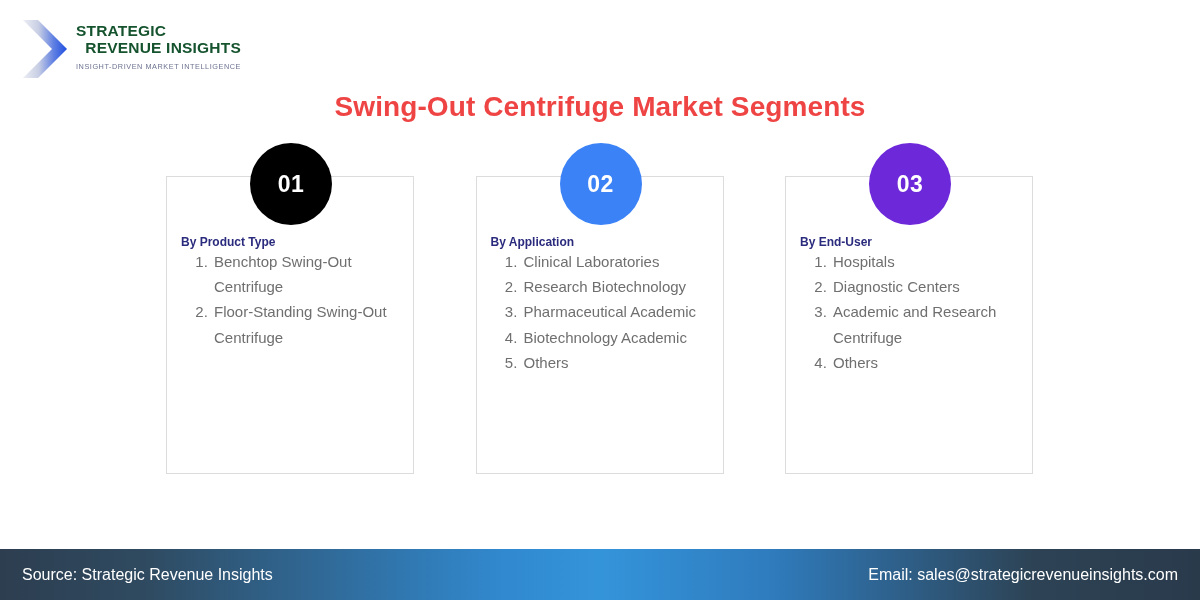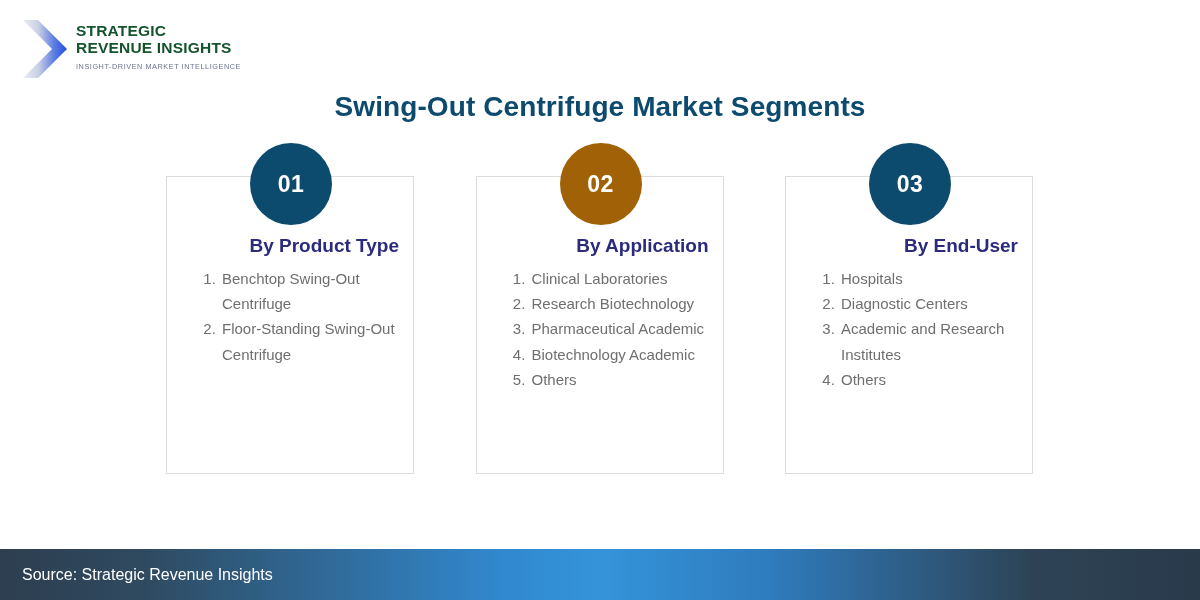--- a/index.html
+++ b/index.html
@@ -34,40 +34,40 @@
   }
   .logo-name {
     font-size: 15.5px;
     font-weight: bold;
     color: #14532d;
     letter-spacing: 0.2px;
     line-height: 1.08;
     white-space: nowrap;
     font-family: "Liberation Sans", "DejaVu Sans", sans-serif;
   }
-  .logo-name .line2 { display: block; }
+  .logo-name .line2 { display: block; text-align: right; }
   .logo-tagline {
     margin-top: 6px;
     font-size: 7.3px;
     letter-spacing: 0.55px;
     color: #6d7390;
     white-space: nowrap;
     font-family: "Liberation Sans", "DejaVu Sans", sans-serif;
   }
 
   
   .page-title {
     position: absolute;
     top: 91px;
     left: 0;
     width: 1200px;
     text-align: center;
     font-size: 28px;
     font-weight: bold;
-    color: #0c4a6e;
+    color: #ef4444;
     letter-spacing: 0.1px;
   }
 
   
   .cards {
     position: absolute;
     top: 143px;
     left: 166px;
     width: 869px;
     display: flex;
@@ -101,35 +101,34 @@
     width: 248px;
     height: 298px;
     border: 1px solid #dcdcdc;
     background: transparent;
     box-sizing: border-box;
   }
   .card-inner {
     padding: 58px 14px 0 14px;
   }
   .card-heading {
-    text-align: right;
-    font-size: 19px;
+    text-align: left;
+    font-size: 12px;
     font-weight: bold;
     color: #2b2b7e;
-    margin-bottom: 9px;
   }
   .card-list {
     margin: 0;
     padding-left: 31px;
     list-style: decimal;
     color: #6f6f6f;
     font-size: 15px;
     line-height: 1.68;
   }
-  .card-list li { padding-left: 2px; margin-left: 8px; }
+  .card-list li { padding-left: 2px; }
 
   
   .footer {
     position: absolute;
     left: 0;
     bottom: 0;
     width: 1200px;
     height: 51px;
     background: linear-gradient(90deg, #2d3e50 0%, #2f4a60 12%, #3189cf 42%, #3494da 50%, #2f7cbe 64%, #2d4355 86%, #293a4b 100%);
     display: flex;
@@ -174,51 +173,52 @@
   <div class="card-wrap">
     <div class="card">
       <div class="card-inner">
         <div class="card-heading">By Product Type</div>
         <ol class="card-list">
           <li>Benchtop Swing-Out Centrifuge</li>
           <li>Floor-Standing Swing-Out Centrifuge</li>
         </ol>
       </div>
     </div>
-    <div class="badge" style="background:#0c4a6e">01</div>
+    <div class="badge" style="background:#000000">01</div>
   </div>
 
   <div class="card-wrap">
     <div class="card">
       <div class="card-inner">
         <div class="card-heading">By Application</div>
         <ol class="card-list">
           <li>Clinical Laboratories</li>
           <li>Research Biotechnology</li>
           <li>Pharmaceutical Academic</li>
           <li>Biotechnology Academic</li>
           <li>Others</li>
         </ol>
       </div>
     </div>
-    <div class="badge" style="background:#a16207">02</div>
+    <div class="badge" style="background:#3b82f6">02</div>
   </div>
 
   <div class="card-wrap">
     <div class="card">
       <div class="card-inner">
         <div class="card-heading">By End-User</div>
         <ol class="card-list">
           <li>Hospitals</li>
           <li>Diagnostic Centers</li>
-          <li>Academic and Research Institutes</li>
+          <li>Academic and Research Centrifuge</li>
           <li>Others</li>
         </ol>
       </div>
     </div>
-    <div class="badge" style="background:#0c4a6e">03</div>
+    <div class="badge" style="background:#6d28d9">03</div>
   </div>
 
 </div>
 
 <div class="footer">
   <div class="footer-text">Source: Strategic Revenue Insights</div>
+  <div class="footer-text">Email: sales@strategicrevenueinsights.com</div>
 </div>
 
 </body></html>

